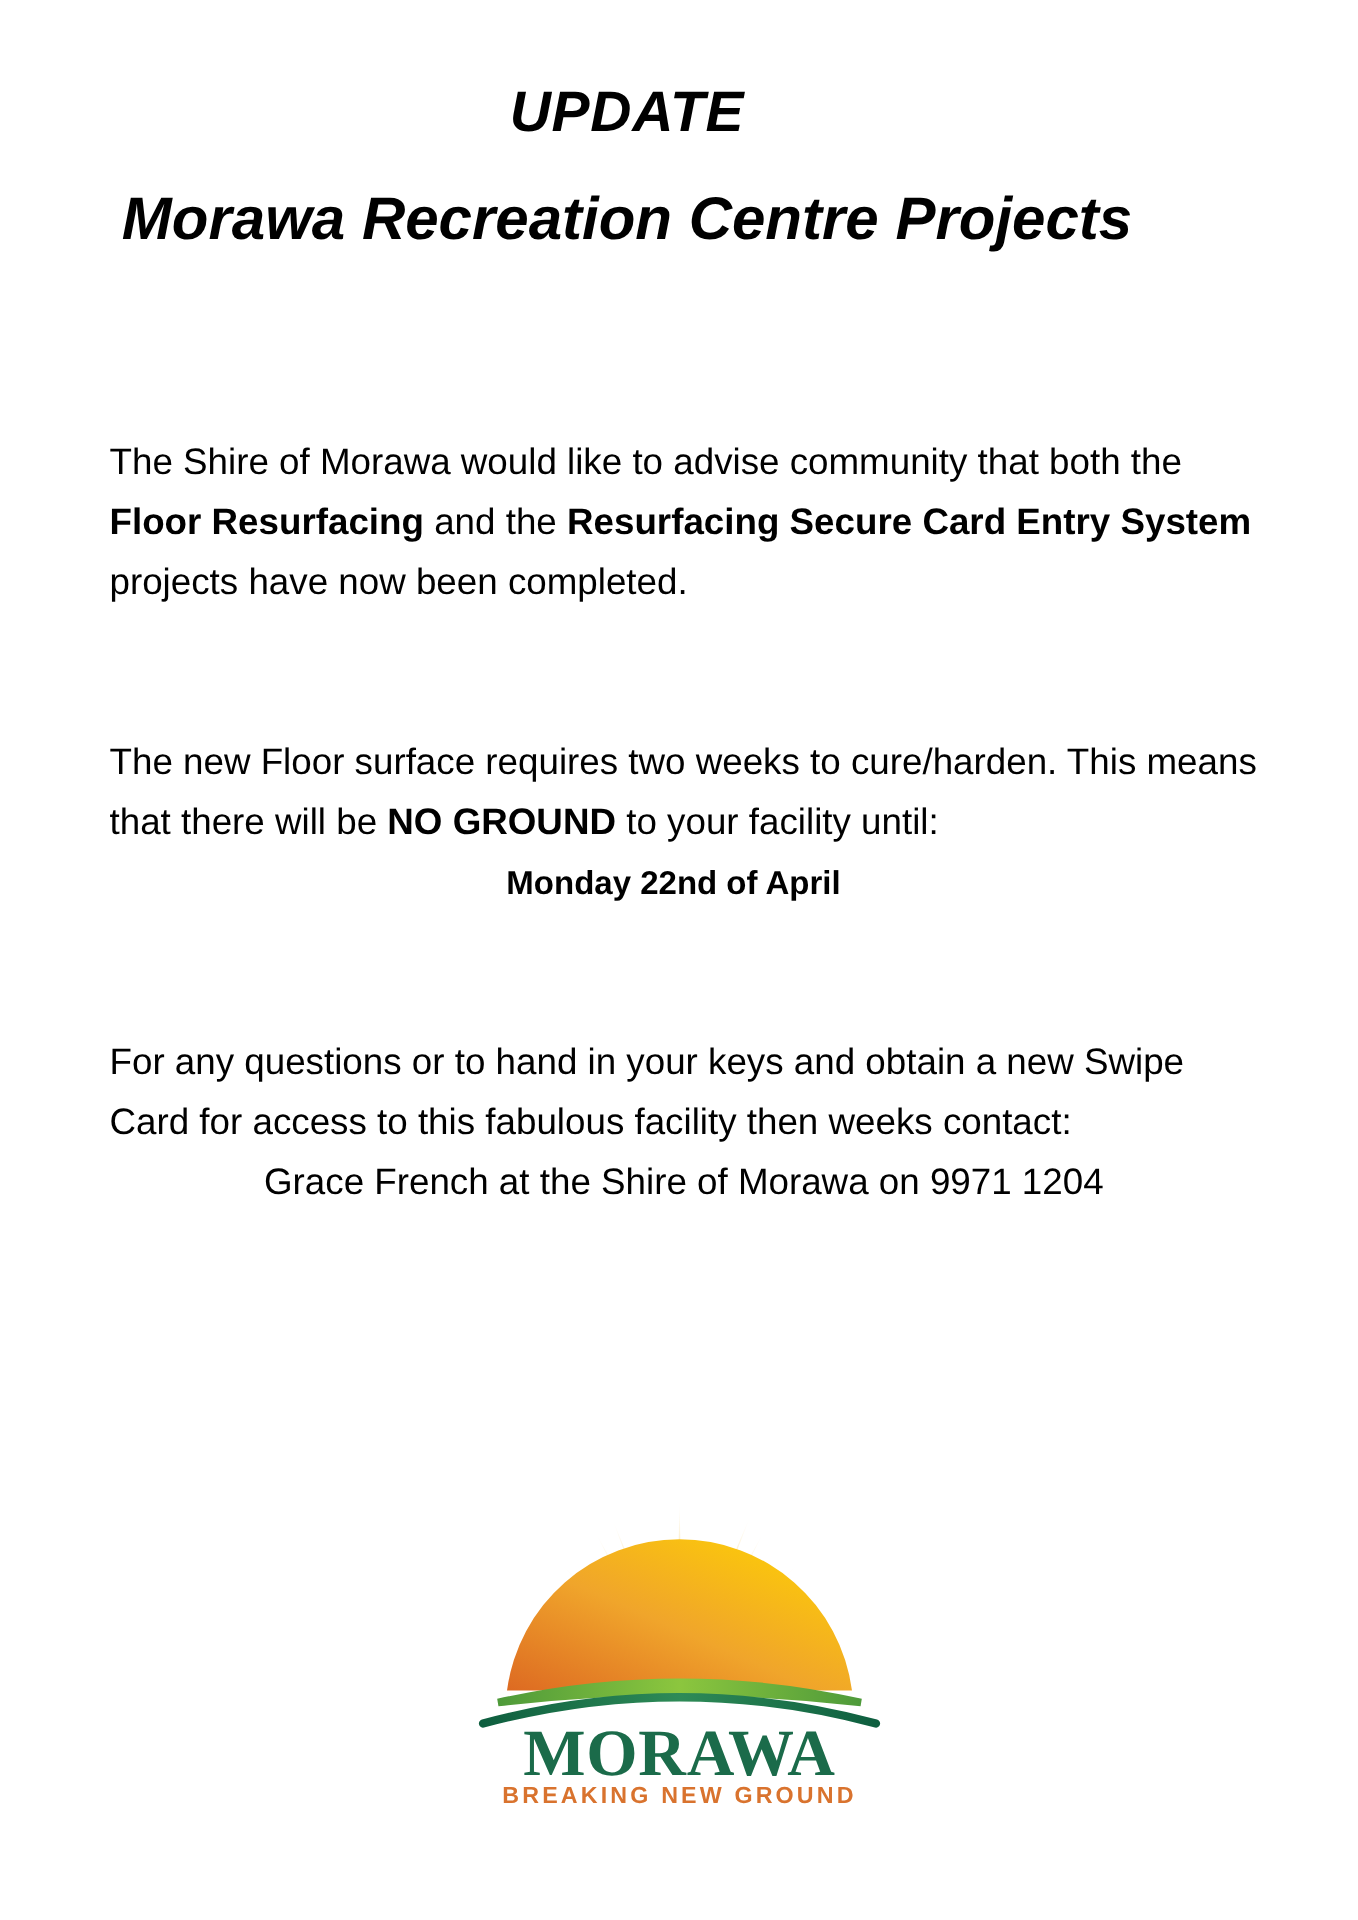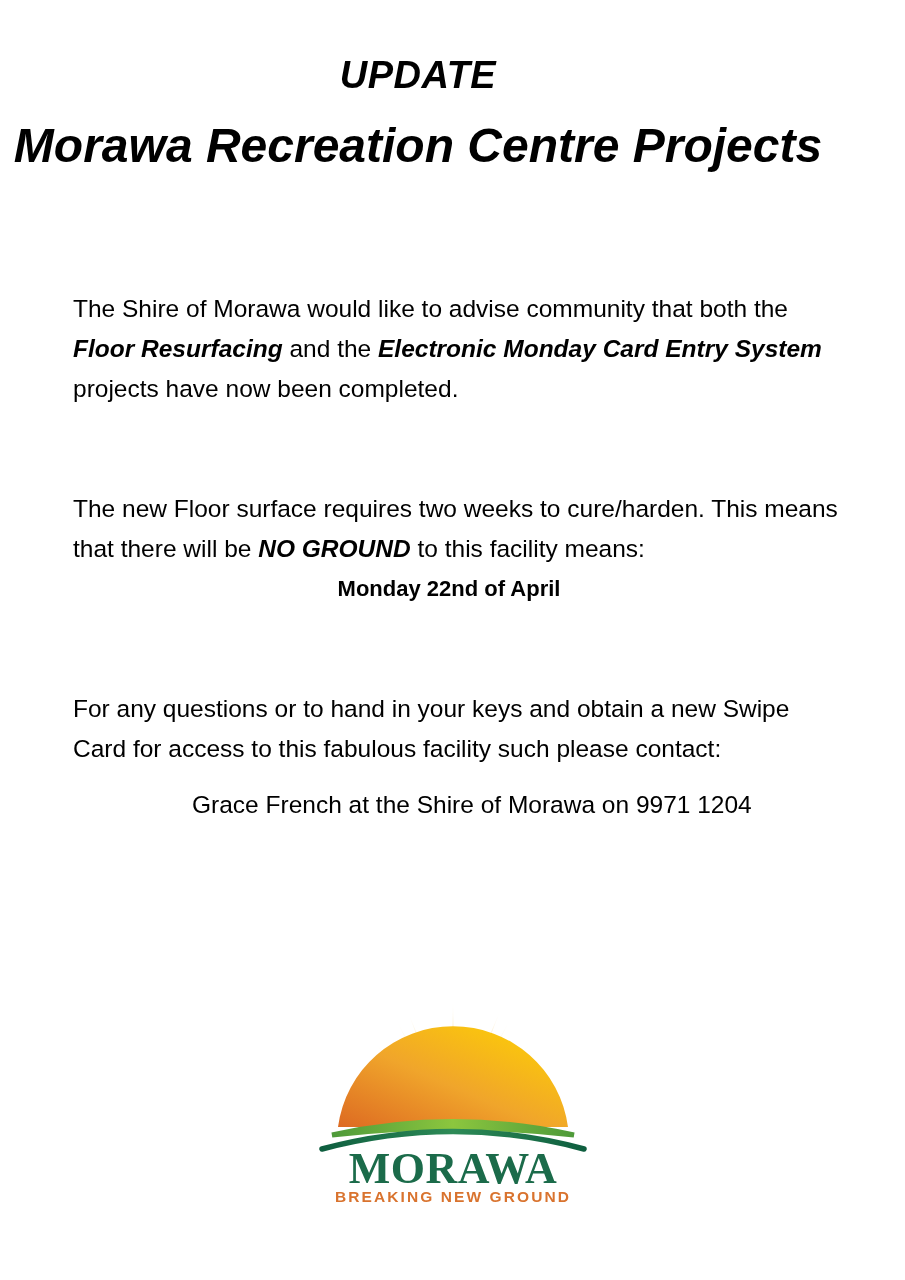--- a/index.html
+++ b/index.html
@@ -34,21 +34,21 @@
   }
   .title-line1 {
     font-size: 38px;
     font-weight: 700;
     font-style: italic;
     letter-spacing: 0.5px;
     line-height: 46px;
     margin: 0;
   }
   .title-line2 {
-    font-size: 48px;
+    font-size: 40px;
     font-weight: 700;
     font-style: italic;
     line-height: 52px;
     margin: 0;
     margin-top: 22px;
   }
 
   
   .body-copy {
     position: absolute;
@@ -60,37 +60,36 @@
     font-size: 24.5px;
     line-height: 40px;
     margin: 0;
     text-align: left;
   }
   .spacer-lg { height: 40px; }
   .spacer-md { height: 40px; }
 
   .emph {
     font-weight: 700;
-    font-style: italic;
     margin-top: 48px;
   }
 
   .centered-line {
     font-size: 22px;
     line-height: 40px;
     font-weight: 700;
     text-align: center;
     margin: 0;
     padding-right: 18px;
   }
 
   .indent-line {
     font-size: 24.5px;
     line-height: 40px;
-    margin: 16px;
+    margin: 0;
     padding-left: 103px;
   }
 
   
   .logo {
     position: absolute;
     left: 318px;
     top: 996px;
     width: 270px;
     height: 212px;
@@ -103,34 +102,34 @@
 
 <div class="page">
 
   <div class="title-block">
     <div class="title-line1">UPDATE</div>
     <div class="title-line2">Morawa Recreation Centre Projects</div>
   </div>
 
   <div class="body-copy">
 
-    <p class="para"><span>The Shire of Morawa would like to advise community that both the </span><span class="emph">Floor Resurfacing</span><span> and the </span><span class="emph">Electronic Monday Card Entry System</span> <span>projects have now been completed.</span></p>
+    <p class="para"><span>The Shire of Morawa would like to advise community that both the </span><span class="emph">Floor Resurfacing</span><span> and the </span><span class="emph">Resurfacing Secure Card Entry System</span> <span>projects have now been completed.</span></p>
 
     <div class="spacer-lg"></div>
     <div class="spacer-md"></div>
 
-    <p class="para"><span>The new Floor surface requires two weeks to cure/harden. This </span><span>means that there will be </span><span class="emph">NO GROUND</span><span> to this facility means:</span></p>
+    <p class="para"><span>The new Floor surface requires two weeks to cure/harden. This </span><span>means that there will be </span><span class="emph">NO GROUND</span><span> to your facility until:</span></p>
 
     <p class="centered-line">Monday 22nd of April</p>
 
 
     <div class="spacer-lg"></div>
     <div class="spacer-md"></div>
 
-    <p class="para">For any questions  or to hand in your keys and obtain a new Swipe Card for access to this fabulous facility such please contact:</p>
+    <p class="para">For any questions  or to hand in your keys and obtain a new Swipe Card for access to this fabulous facility then weeks contact:</p>
 
     <p class="indent-line">Grace French at the Shire of Morawa on 9971 1204</p>
   </div>
 
   <div class="logo">
     <svg viewBox="0 0 270 212" xmlns="http://www.w3.org/2000/svg">
       <defs>
         <linearGradient id="domeGrad" x1="0" y1="1" x2="1" y2="0">
           <stop offset="0%" stop-color="#DD6A22"></stop>
           <stop offset="45%" stop-color="#F0A52B"></stop>

